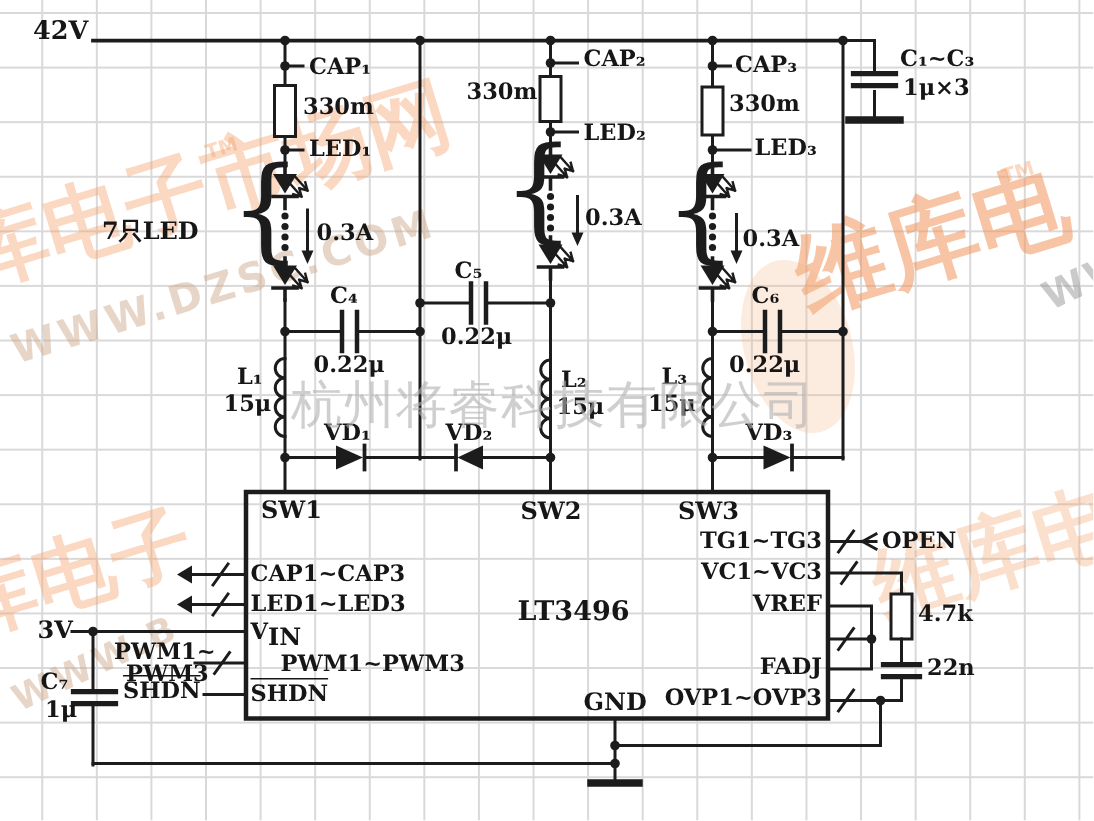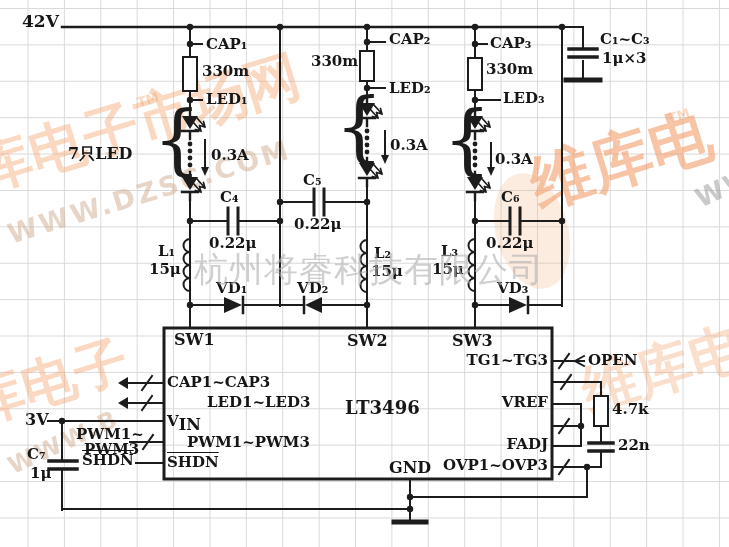--- a/index.html
+++ b/index.html
@@ -241,26 +241,27 @@
   <div class="lbl" style="left:600px;top:31px;">C₁~C₃</div>
   <div class="lbl" style="left:602px;top:50px;">1μ×3</div>
 
   <div class="lbl fs16" style="left:174px;top:331px;">SW1</div>
   <div class="lbl fs16" style="left:347px;top:332px;">SW2</div>
   <div class="lbl fs16" style="left:452px;top:332px;">SW3</div>
   <div class="lbl fs18" style="left:345px;top:398px;">LT3496</div>
   <div class="lbl fs16" style="left:389px;top:459px;">GND</div>
 
   <div class="lbl" style="left:167px;top:374px;">CAP1~CAP3</div>
-  <div class="lbl" style="left:167px;top:394px;margin-left:40px;">LED1~LED3</div>
+  <div class="lbl" style="left:167px;top:394px;">LED1~LED3</div>
   <div class="lbl" style="left:167px;top:413px;"><span>V</span><sub>IN</sub></div>
   <div class="lbl" style="left:167px;top:434px;margin-left:20px;">PWM1~PWM3</div>
   <div class="lbl ov" style="left:167px;top:454px;">SHDN</div>
 
   <div class="lbl rt" style="left:428px;top:352px;width:120px;">TG1~TG3</div>
+  <div class="lbl rt" style="left:428px;top:373px;width:120px;">VC1~VC3</div>
   <div class="lbl rt" style="left:428px;top:394px;width:120px;">VREF</div>
   <div class="lbl rt" style="left:428px;top:436px;width:120px;">FADJ</div>
   <div class="lbl rt" style="left:411px;top:457px;width:137px;">OVP1~OVP3</div>
 
   <div class="lbl" style="left:588px;top:352px;">OPEN</div>
   <div class="lbl" style="left:612px;top:401px;">4.7k</div>
   <div class="lbl" style="left:618px;top:437px;">22n</div>
 
   <div class="lbl fs16" style="left:25px;top:411px;">3V</div>
   <div class="lbl" style="left:76px;top:426px;">PWM1~</div>

